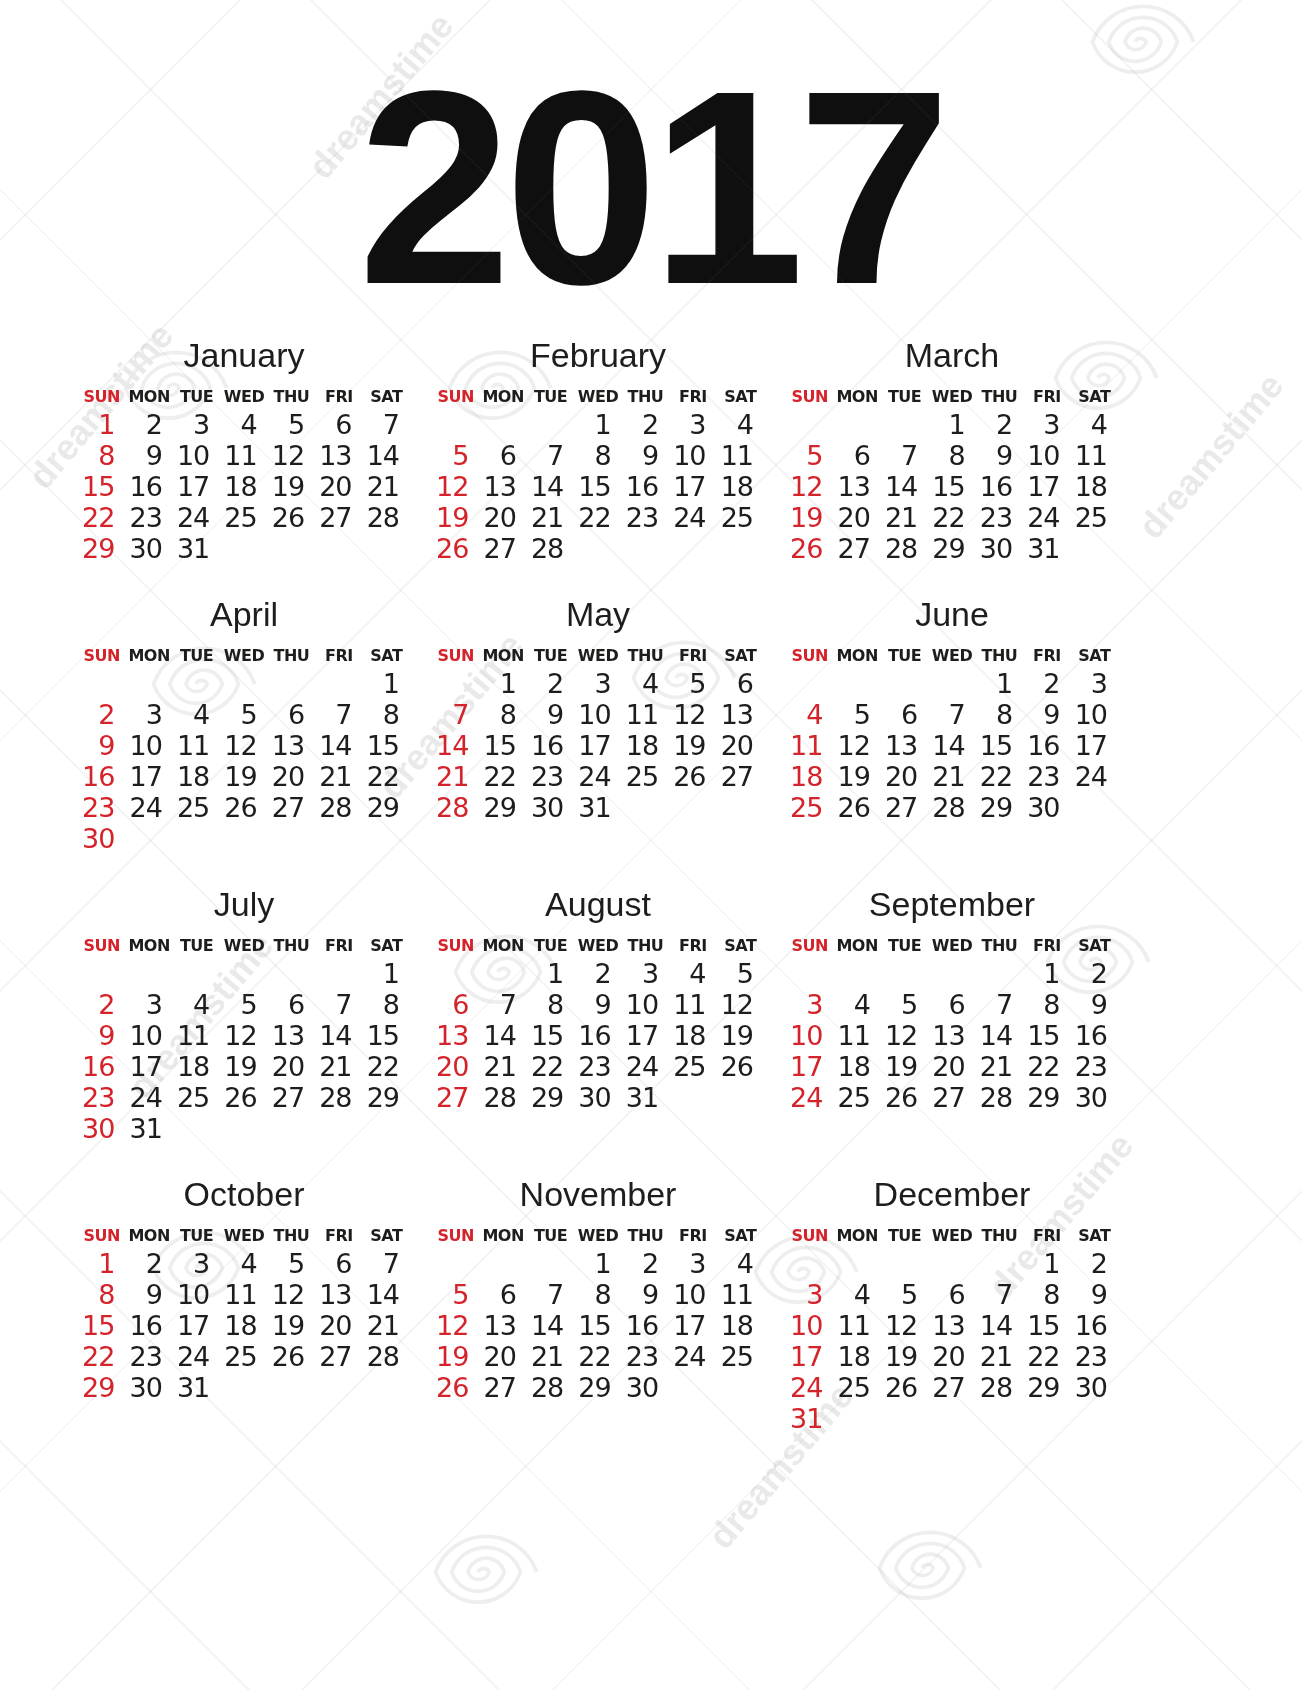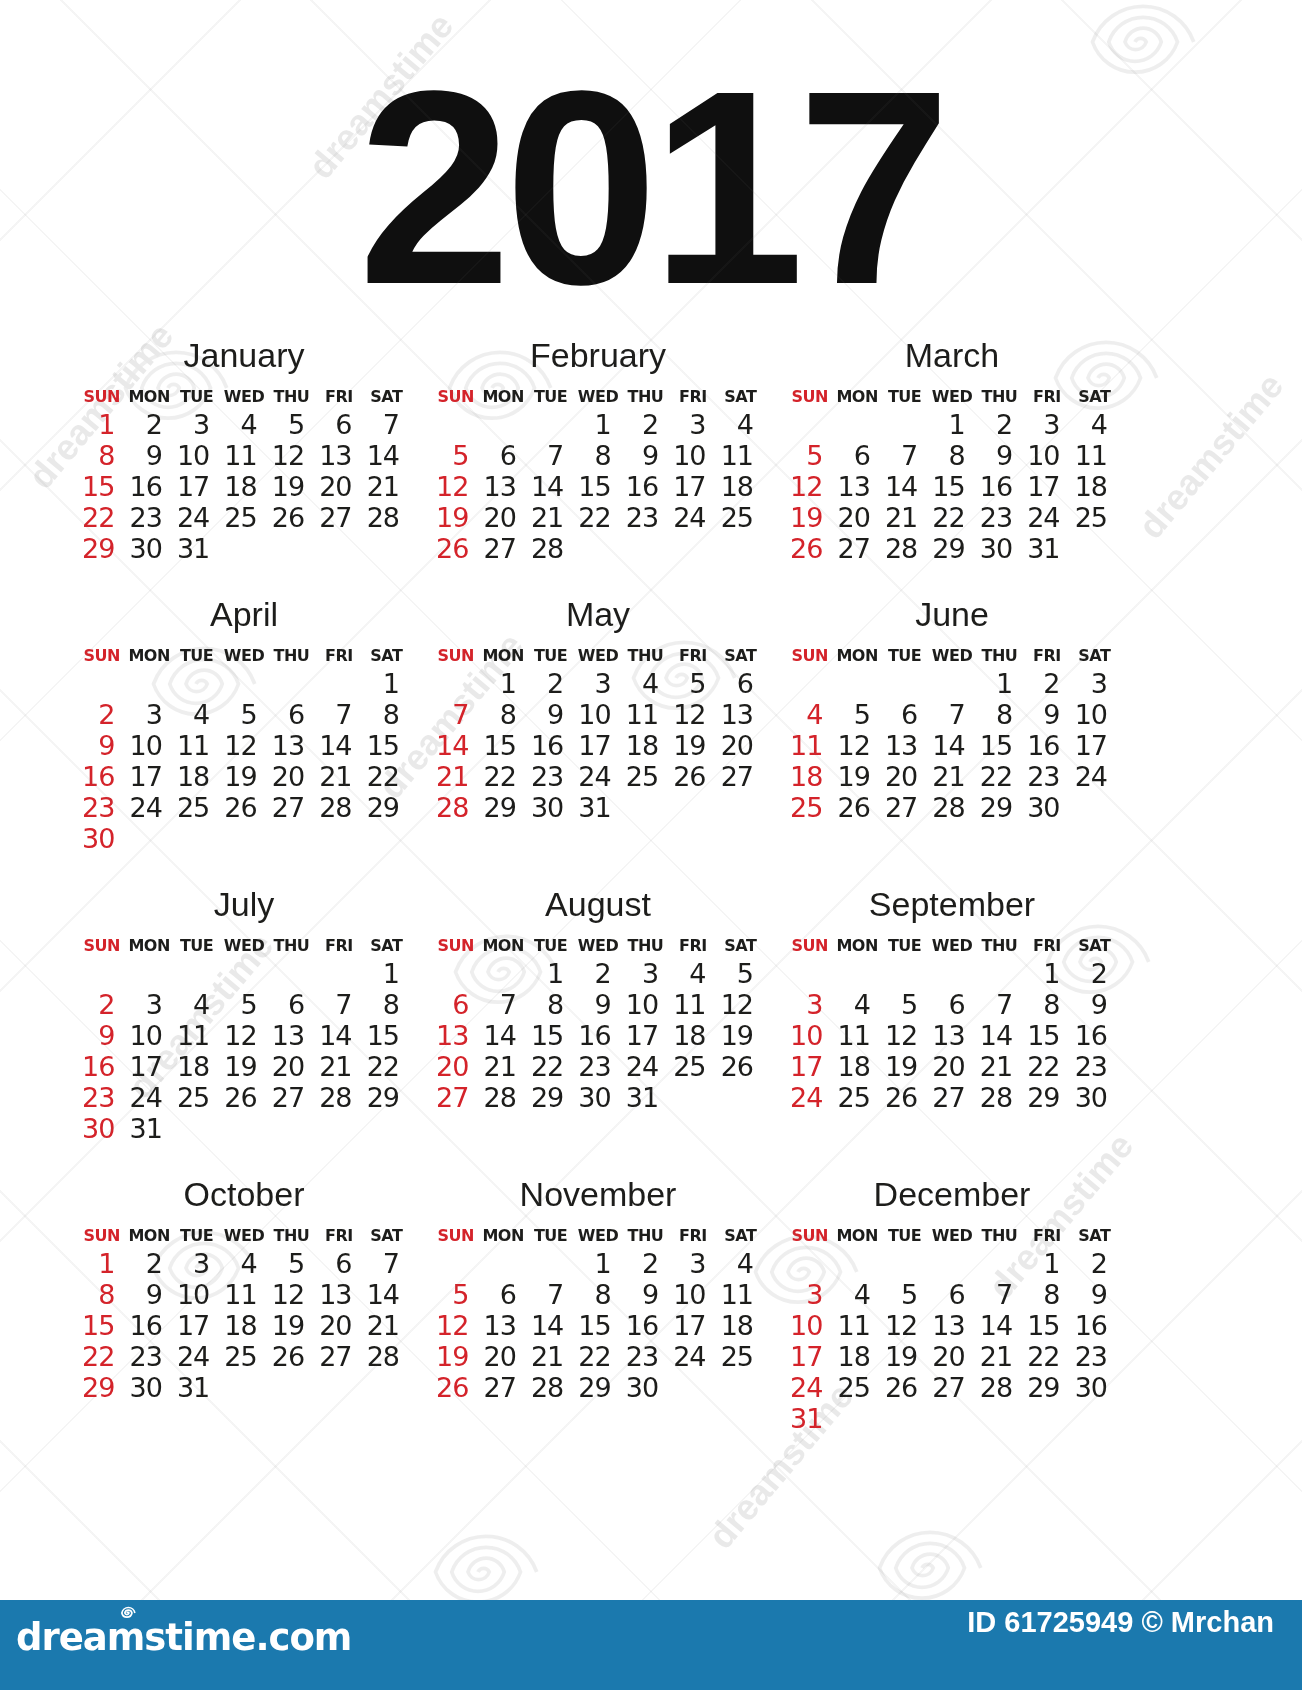--- a/index.html
+++ b/index.html
@@ -911,21 +911,14 @@
                 <td></td>
                 <td></td>
                 <td></td>
               </tr>
             </tbody>
           </table>
         </div>
       </div>
   </div>
 
-  <div class="bottom-bar">
-    <div class="logo">dreamstime.com</div>
-    <svg class="logo-spiral" width="22" height="22" viewBox="0 0 120 120">
-      <path d="M60,60 a6,6 0 0,1 11,0 a12,12 0 0,1 -23,0 a20,20 0 0,1 39,0 a28,28 0 0,1 -55,0 a36,36 0 0,1 71,0" fill="none" stroke="#ffffff" stroke-width="9"></path>
-    </svg>
-    <div class="credit">ID 61725949 © Mrchan</div>
-  </div>
 
 </div>
 
 </body></html>

